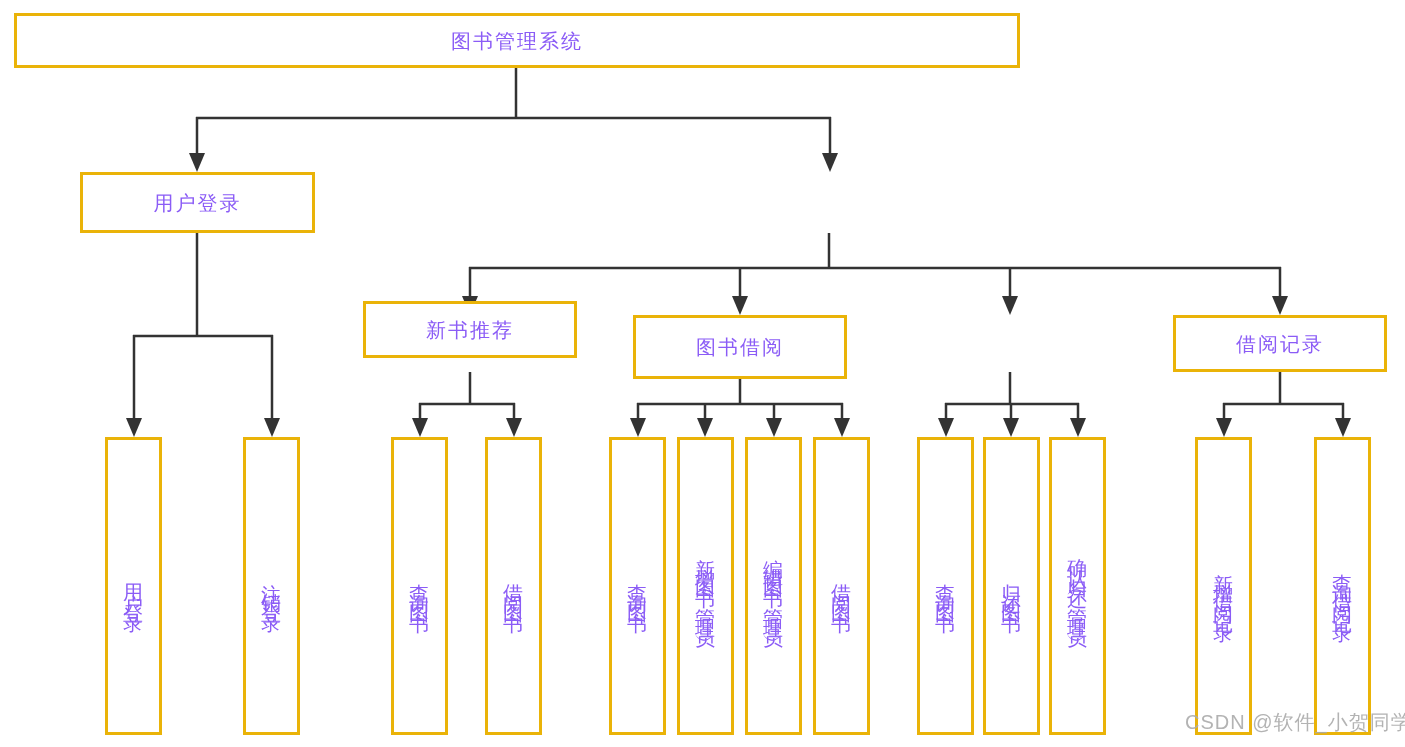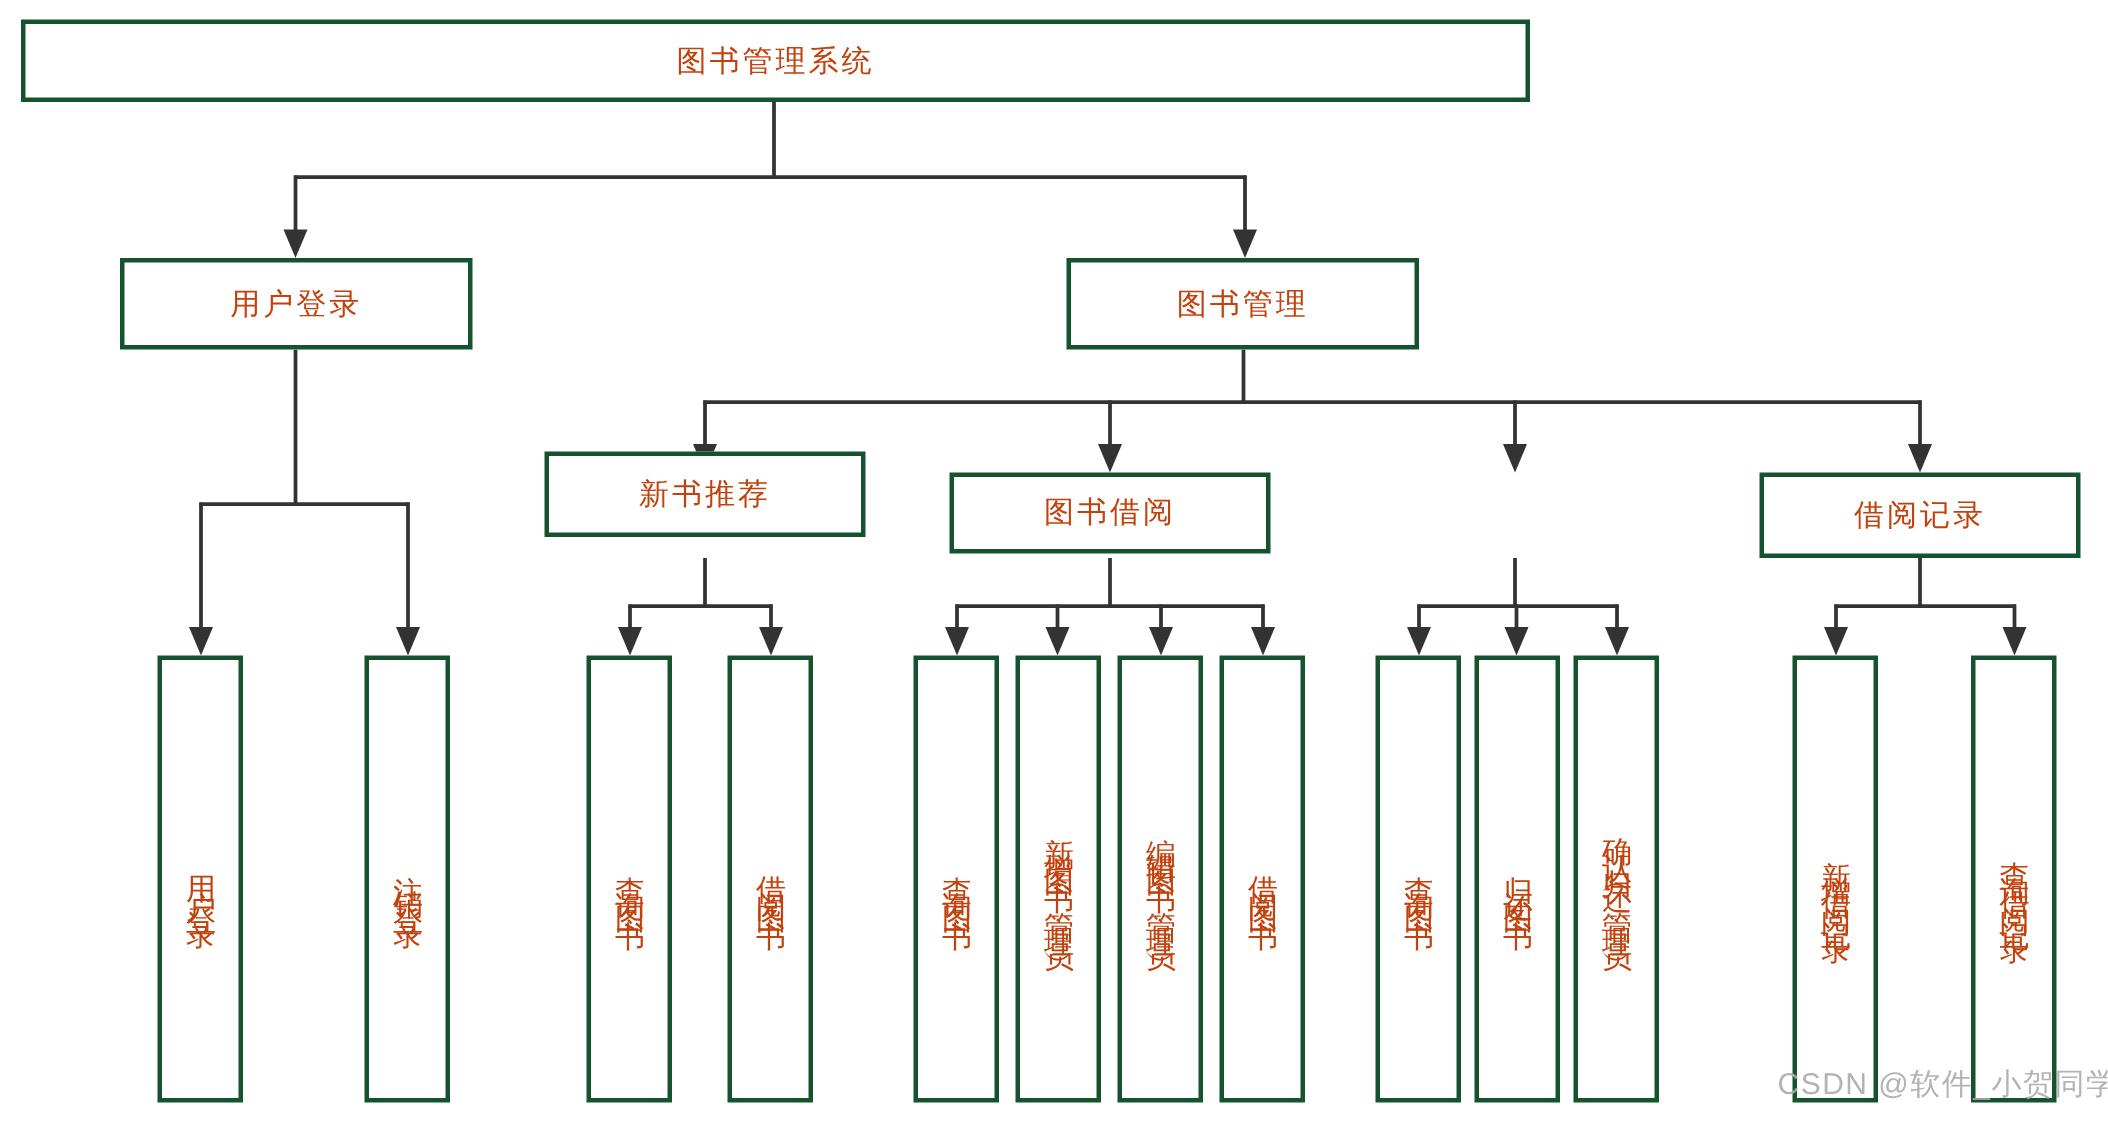--- a/index.html
+++ b/index.html
@@ -7,23 +7,23 @@
     position:relative;
     width:1405px;height:747px;
     font-family:"Liberation Sans", sans-serif;
     overflow:hidden;
   }
   .canvas{position:absolute;inset:0;}
   svg.connectors{position:absolute;left:0;top:0;}
   .box{
     position:absolute;
     box-sizing:border-box;
-    border:3px solid #14532d;
+    border:3px solid #eab308;
     background:#ffffff;
-    color:#c2410c;
+    color:#8b5cf6;
     display:flex;
     align-items:center;
     justify-content:center;
     text-align:center;
   }
   .box.h{
     font-size:20px;
     letter-spacing:2px;
     line-height:1;
   }
@@ -108,24 +108,23 @@
     <line x1="1223" y1="404" x2="1344" y2="404"></line>
     <line x1="1224" y1="403" x2="1224" y2="425"></line>
     <line x1="1343" y1="403" x2="1343" y2="425"></line>
     <polygon fill="#333333" stroke="none" points="1216,418 1232,418 1224,437"></polygon>
     <polygon fill="#333333" stroke="none" points="1335,418 1351,418 1343,437"></polygon>
   </svg>
 
   <div class="box h" style="left:14px;top:13px;width:1006px;height:55px">图书管理系统</div>
 
   <div class="box h" style="left:80px;top:172px;width:235px;height:61px">用户登录</div>
-  <div class="box h" style="left:711px;top:172px;width:235px;height:61px">图书管理</div>
 
   <div class="box h" style="left:363px;top:301px;width:214px;height:57px">新书推荐</div>
-  <div class="box h" style="left:633px;top:315px;width:214px;height:54px">图书借阅</div>
+  <div class="box h" style="left:633px;top:315px;width:214px;height:64px">图书借阅</div>
   <div class="box h" style="left:1173px;top:315px;width:214px;height:57px">借阅记录</div>
 
   <div class="box v" style="left:105px;top:437px;width:57px;height:298px">用户登录</div>
   <div class="box v" style="left:243px;top:437px;width:57px;height:298px">注销登录</div>
 
   <div class="box v" style="left:391px;top:437px;width:57px;height:298px">查询图书</div>
   <div class="box v" style="left:485px;top:437px;width:57px;height:298px">借阅图书</div>
 
   <div class="box v" style="left:609px;top:437px;width:57px;height:298px">查询图书</div>
   <div class="box v" style="left:677px;top:437px;width:57px;height:298px">新增图书（管理员）</div>

